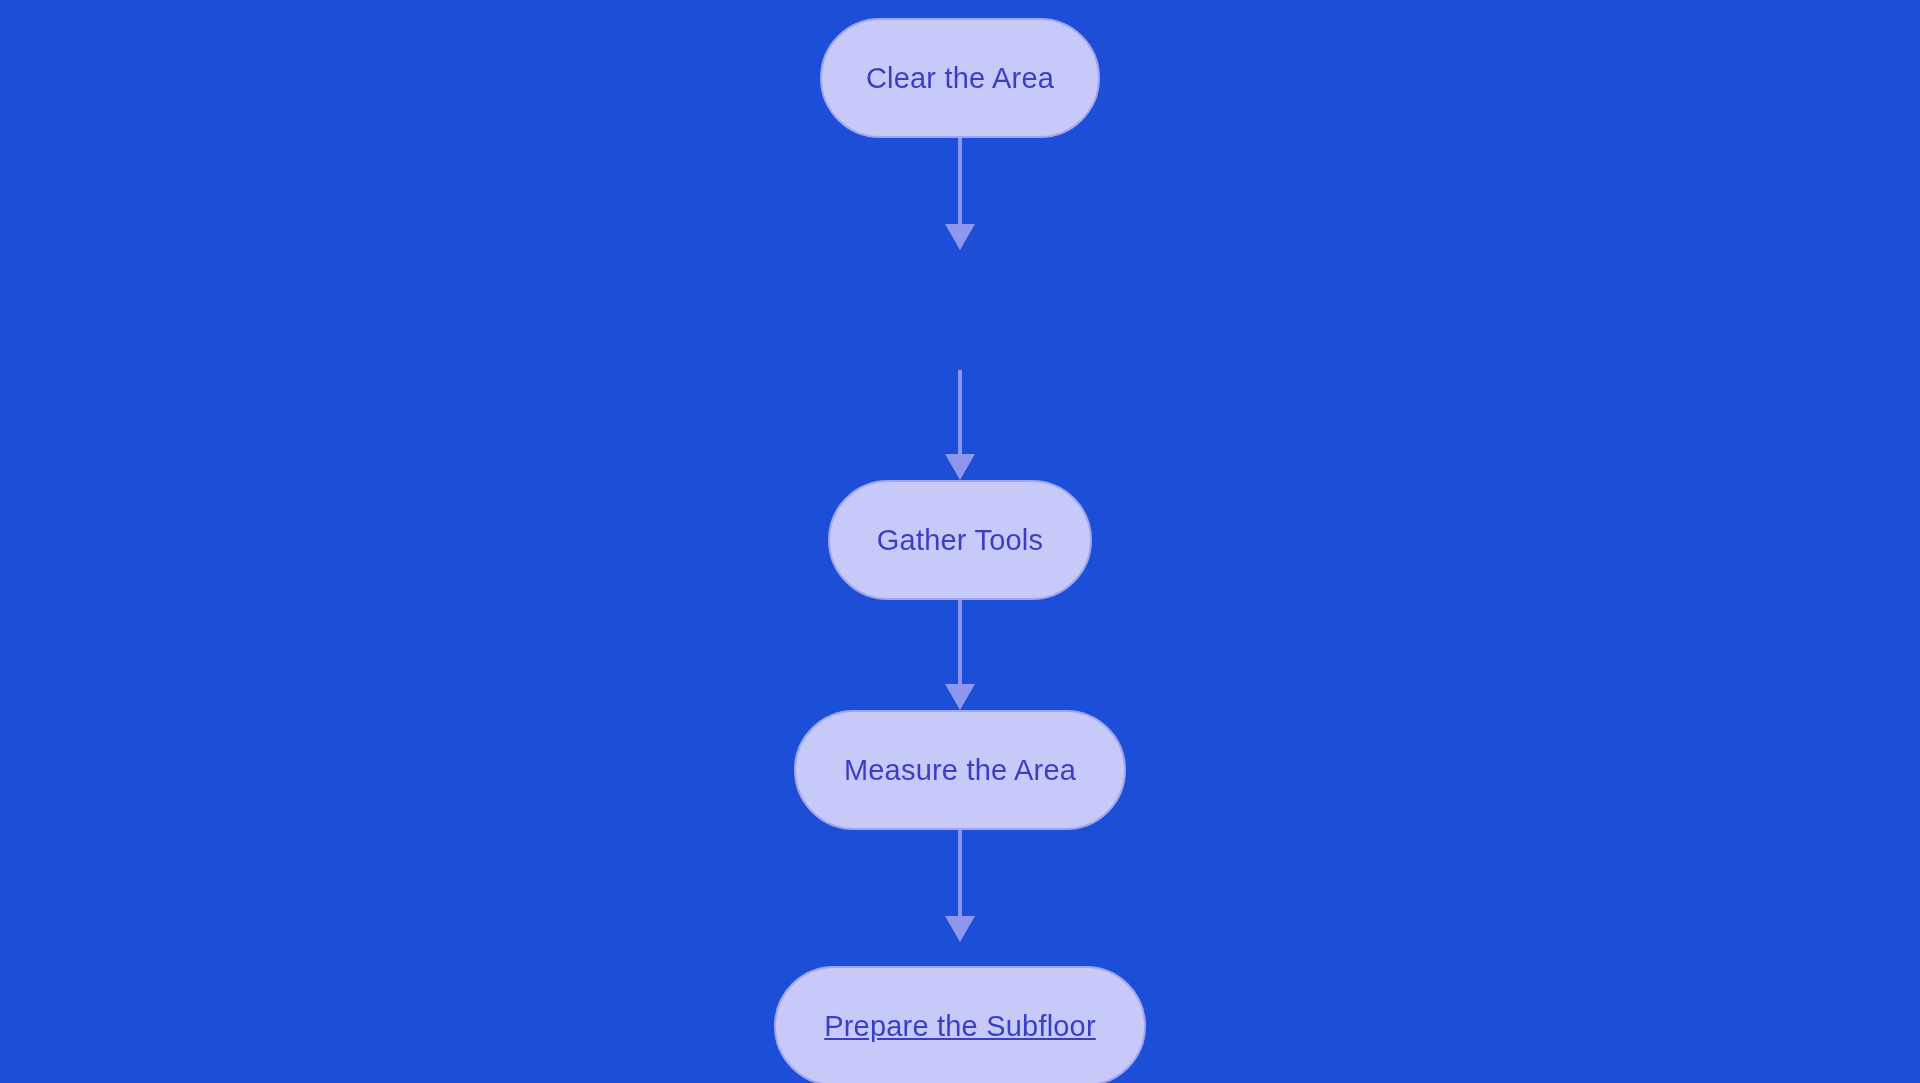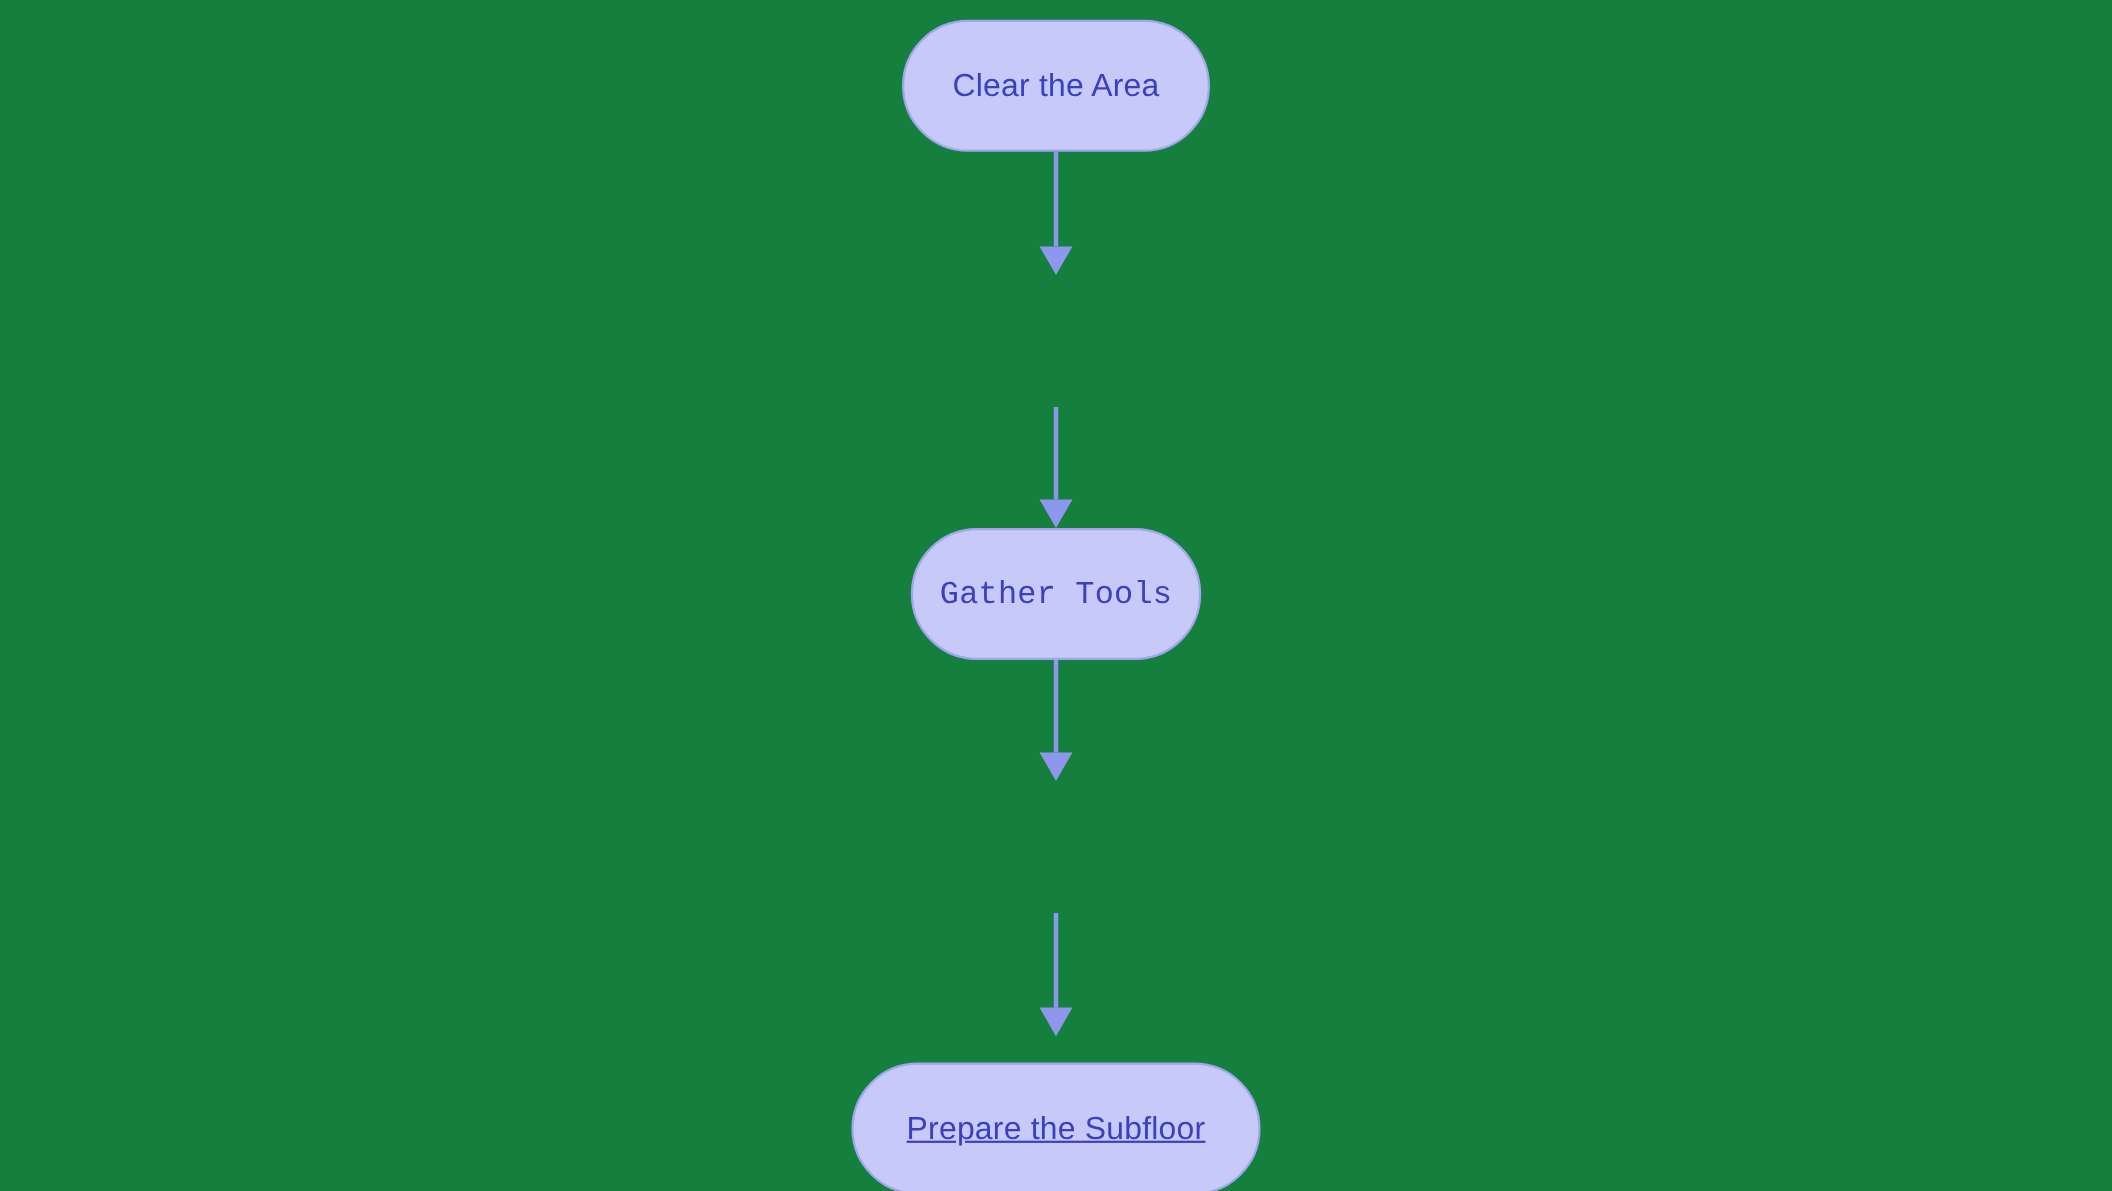--- a/index.html
+++ b/index.html
@@ -5,21 +5,21 @@
   html, body {
     margin: 0;
     padding: 0;
     background: #ffffff;
     font-family: "Liberation Sans", "DejaVu Sans", sans-serif;
   }
   .canvas {
     position: relative;
     width: 1920px;
     height: 1083px;
-    background: #15803d;
+    background: #1d4ed8;
     overflow: hidden;
   }
   .flow-node {
     position: absolute;
     height: 120px;
     border-radius: 60px;
     background: #c7c9f8;
     border: 2px solid #a0a5f0;
     box-sizing: border-box;
     display: flex;
@@ -45,21 +45,21 @@
   .connector .head {
     width: 0;
     height: 0;
     border-left: 15px solid transparent;
     border-right: 15px solid transparent;
     border-top: 26px solid #8f96ee;
   }
   
   #node-0 { left: 820px; top: 18px;  width: 280px; }
   #node-1 { left: 784px; top: 250px; width: 352px; }
-  #node-2 { left: 828px; top: 480px; width: 264px; font-family: Liberation Mono, monospace; }
+  #node-2 { left: 828px; top: 480px; width: 264px; }
   #node-3 { left: 794px; top: 710px; width: 332px; }
   #node-4 { left: 774px; top: 966px; width: 372px; text-decoration: underline; }
   #conn-0 { left: 945px; top: 138px; height: 112px; }
   #conn-1 { left: 945px; top: 370px; height: 110px; }
   #conn-2 { left: 945px; top: 600px; height: 110px; }
   #conn-3 { left: 945px; top: 830px; height: 112px; }
 </style>
 </head>
 <body>
 
@@ -82,20 +82,23 @@
 
   <div class="flow-node" id="node-2">
     <span>Gather Tools</span>
   </div>
 
   <div class="connector" id="conn-2">
     <div class="shaft"></div>
     <div class="head"></div>
   </div>
 
+  <div class="flow-node" id="node-3">
+    <span>Measure the Area</span>
+  </div>
 
   <div class="connector" id="conn-3">
     <div class="shaft"></div>
     <div class="head"></div>
   </div>
 
   <div class="flow-node" id="node-4">
     <span>Prepare the Subfloor</span>
   </div>
 

